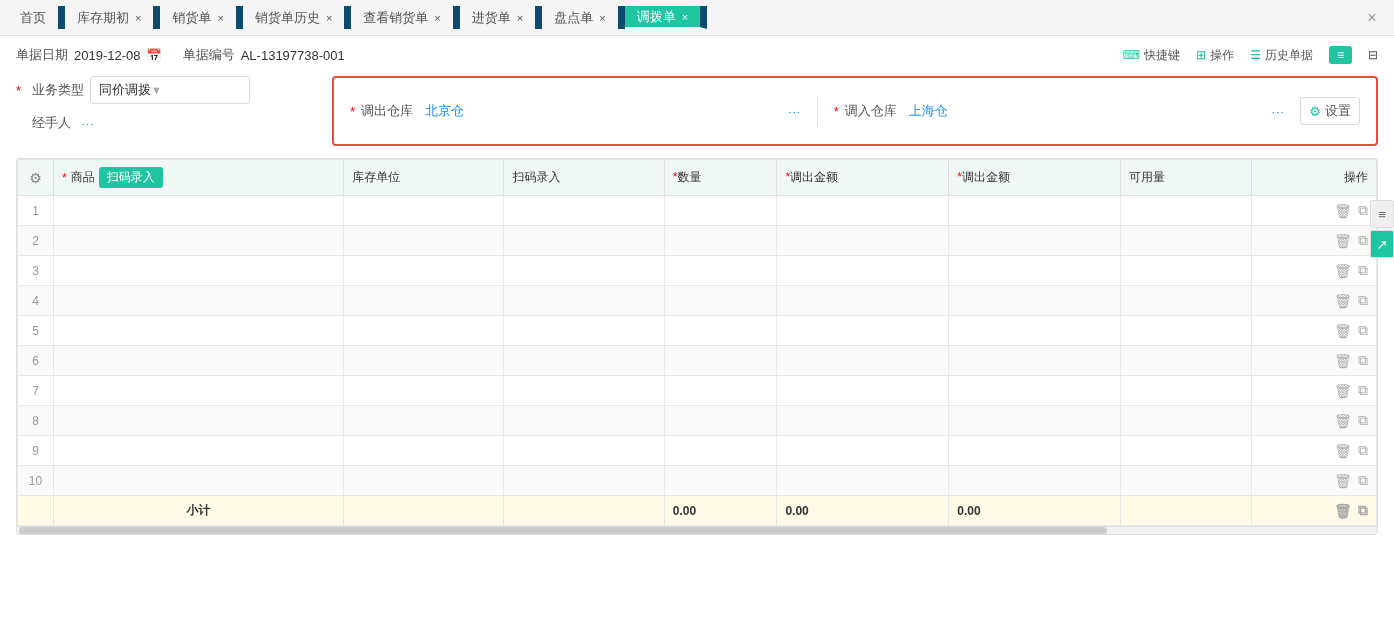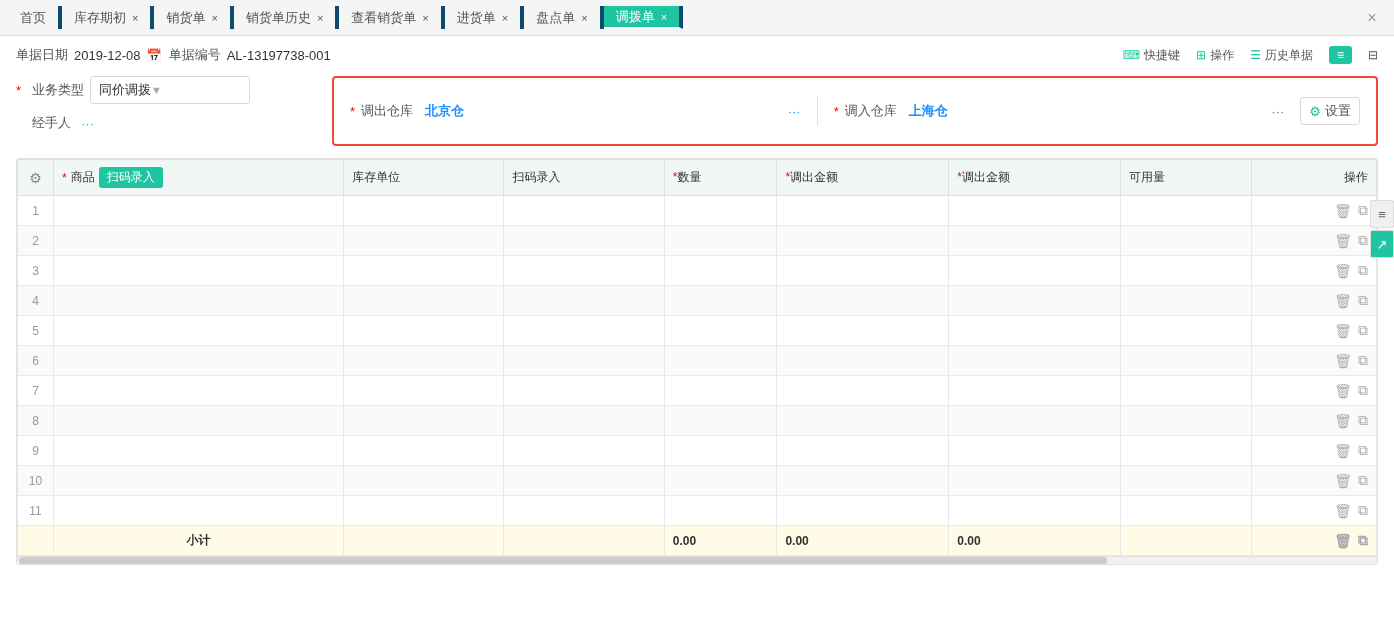--- a/index.html
+++ b/index.html
@@ -15,21 +15,21 @@
       padding: 0 8px;
     }
     .tab {
       display: flex;
       align-items: center;
       padding: 0 12px;
       height: 23px;
       cursor: pointer;
       font-size: 13px;
       color: #555;
-      border-right: 4px solid #0c4a6e;
+      border-right: 7px solid #0c4a6e;
       white-space: nowrap;
     }
     .tab.active {
       background: #fff;
       color: #333;
       font-weight: 500;
       border-bottom: 2px solid #fff;
       background: #1ec5a0;
       color: #fff;
     }
@@ -56,21 +56,21 @@
     .main-content {
       padding: 10px 16px;
       background: #fff;
     }
 
     
     .header-row {
       display: flex;
       align-items: center;
       margin-bottom: 12px;
-      gap: 6px;
+      gap: 20px;
     }
     .header-field {
       display: flex;
       align-items: center;
       gap: 6px;
       font-size: 13px;
       color: #555;
     }
     .header-field .label { color: #555; }
     .header-field .value { color: #333; font-weight: 500; }
@@ -147,21 +147,21 @@
       min-height: 70px;
     }
     .warehouse-field {
       display: flex;
       align-items: center;
       gap: 6px;
       flex: 1;
     }
     .warehouse-field .req { color: #f00; }
     .warehouse-field .wh-label { color: #555; white-space: nowrap; text-align: right; }
-    .warehouse-field .wh-value { color: #1890ff; font-weight: 700; }
+    .warehouse-field .wh-value { color: #1890ff; font-weight: 400; }
     .warehouse-field .more-icon { color: #1890ff; cursor: pointer; margin-left: 4px; }
     .warehouse-divider {
       width: 1px;
       height: 30px;
       background: #e0e0e0;
     }
     .settings-btn {
       display: flex;
       align-items: center;
       gap: 4px;
@@ -580,36 +580,20 @@
     <td></td>
     <td>
       <div class="op-cell">
         <span class="op-icon" title="删除">🗑</span>
         <span class="op-icon" title="复制">⧉</span>
       </div>
     </td>
   </tr>
           <tr>
     <td class="row-num">10</td>
-    <td></td>
-    <td></td>
-    <td></td>
-    <td></td>
-    <td></td>
-    <td></td>
-    <td></td>
-    <td>
-      <div class="op-cell">
-        <span class="op-icon" title="删除">🗑</span>
-        <span class="op-icon" title="复制">⧉</span>
-      </div>
-    </td>
-  </tr>
-          <tr>
-    <td class="row-num">11</td>
     <td></td>
     <td></td>
     <td></td>
     <td></td>
     <td></td>
     <td></td>
     <td></td>
     <td>
       <div class="op-cell">
         <span class="op-icon" title="删除">🗑</span>

